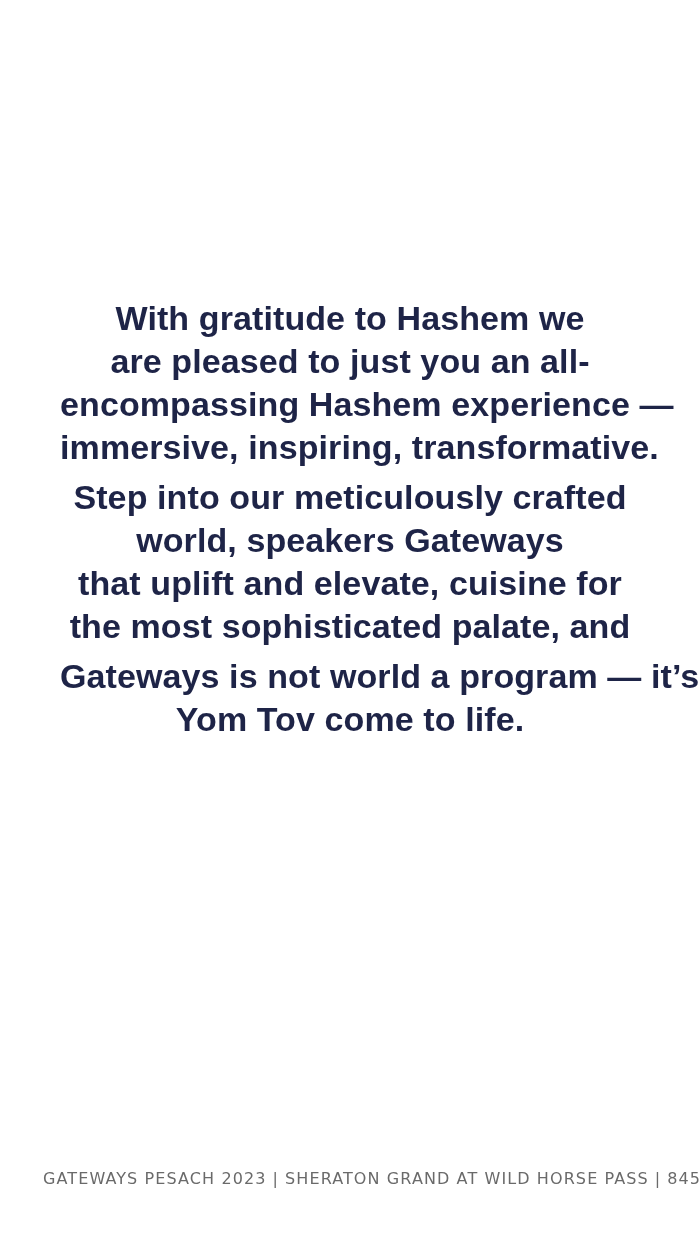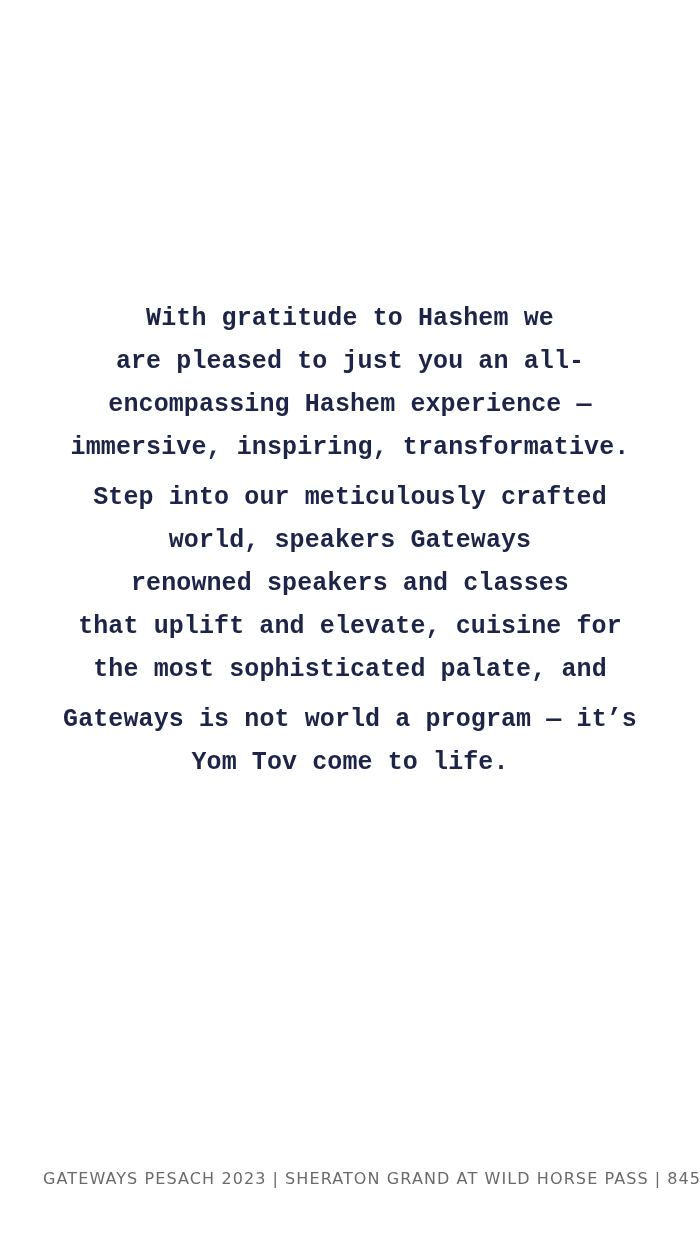--- a/index.html
+++ b/index.html
@@ -20,23 +20,23 @@
       height: 1244px;
       background: #ffffff;
     }
     .content {
       position: absolute;
       left: 60px;
       width: 580px;
       top: 297px;
       text-align: center;
       color: #1e2447;
-      font-family: Liberation Mono, monospace;
+      font-family: Liberation Sans, sans-serif;
       font-weight: bold;
-      font-size: 25px;
+      font-size: 34px;
       line-height: 43px;
       letter-spacing: 0.1px;
     }
     .para {
       margin: 0 0 7px 0;
     }
     .line {
       display: block;
       white-space: nowrap;
     }
@@ -72,21 +72,20 @@
   <div class="content">
     <p class="para">
       <span class="line">With gratitude to Hashem we</span>
       <span class="line">are pleased to just you an all-</span>
       <span class="line">encompassing Hashem experience —</span>
       <span class="line">immersive, inspiring, transformative.</span>
     </p>
     <p class="para">
       <span class="line">Step into our meticulously crafted</span>
       <span class="line">world, speakers Gateways</span>
-      <span class="line">renowned speakers and classes</span>
       <span class="line">that uplift and elevate, cuisine for</span>
       <span class="line">the most sophisticated palate, and</span>
     </p>
     <p class="para">
       <span class="line">Gateways is not world a program — it’s</span>
       <span class="line">Yom Tov come to life.</span>
     </p>
   </div>
 
   <div class="footer">

